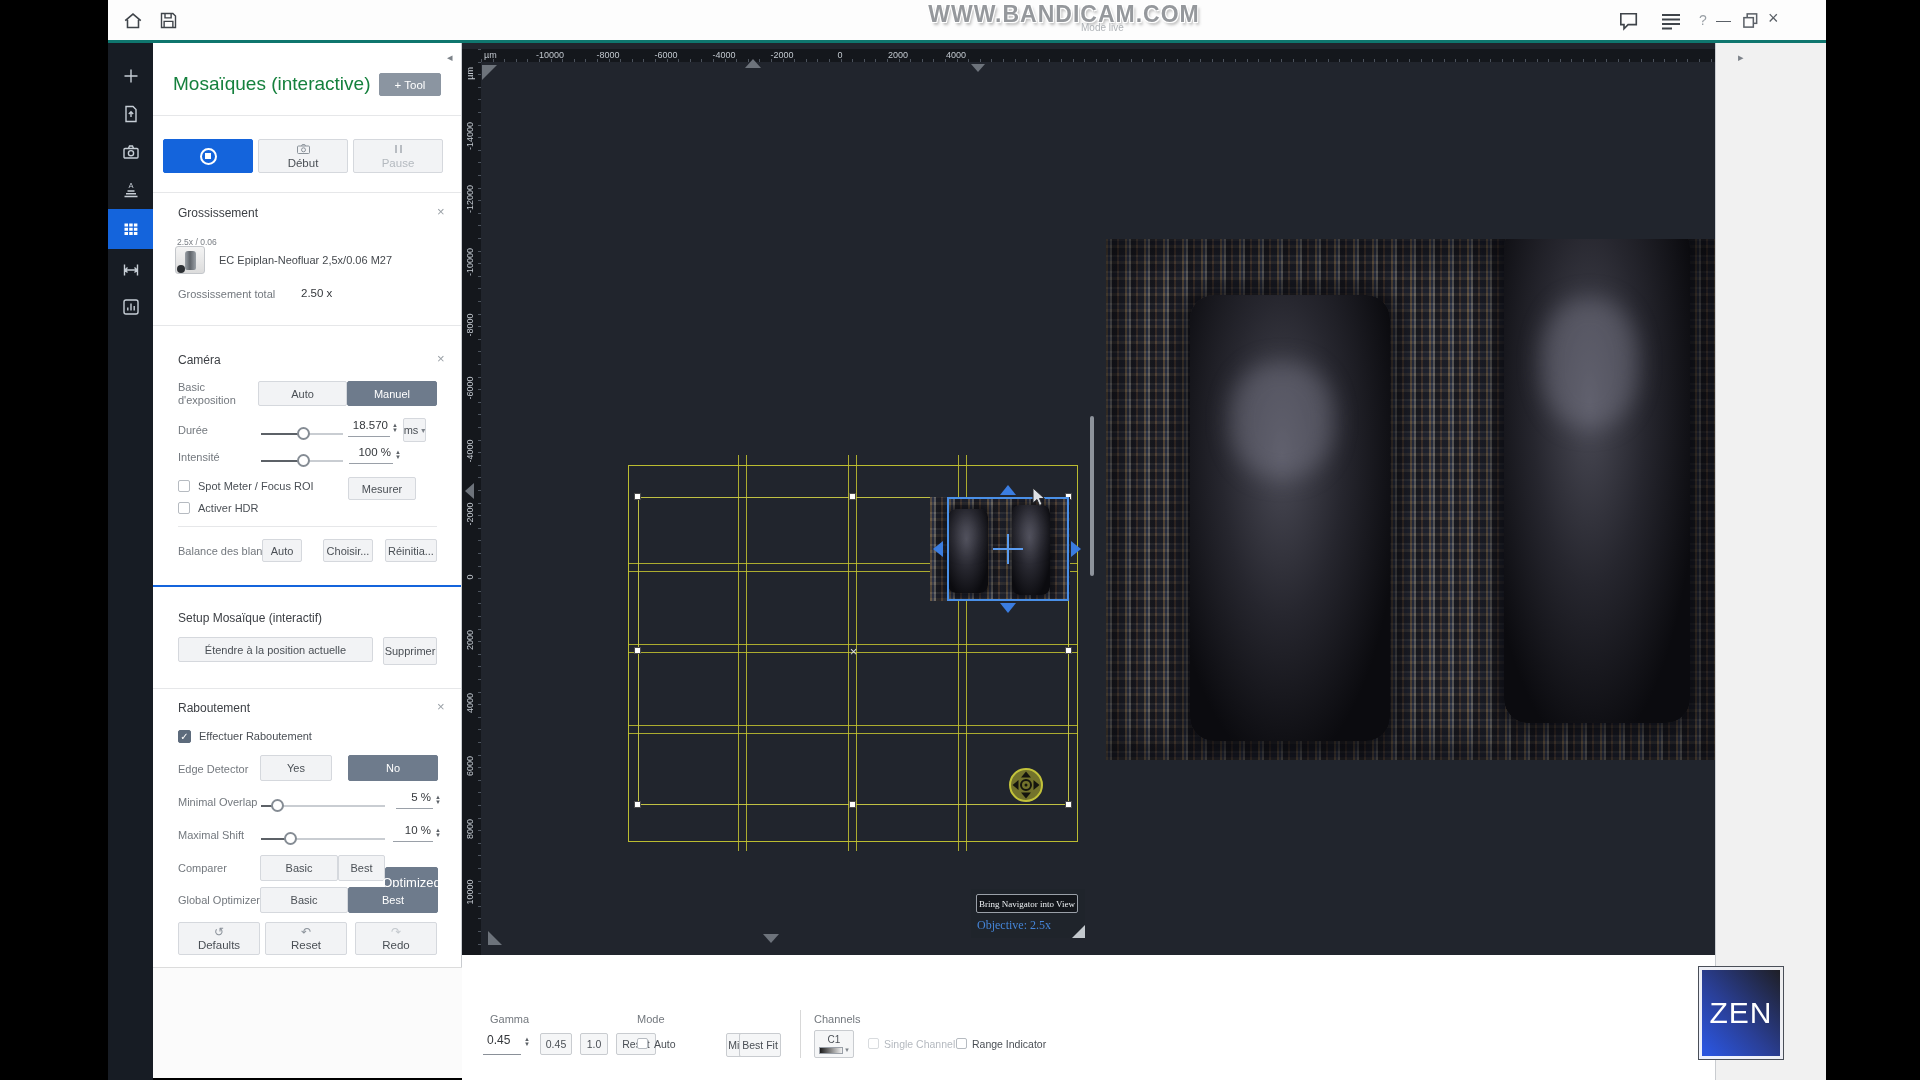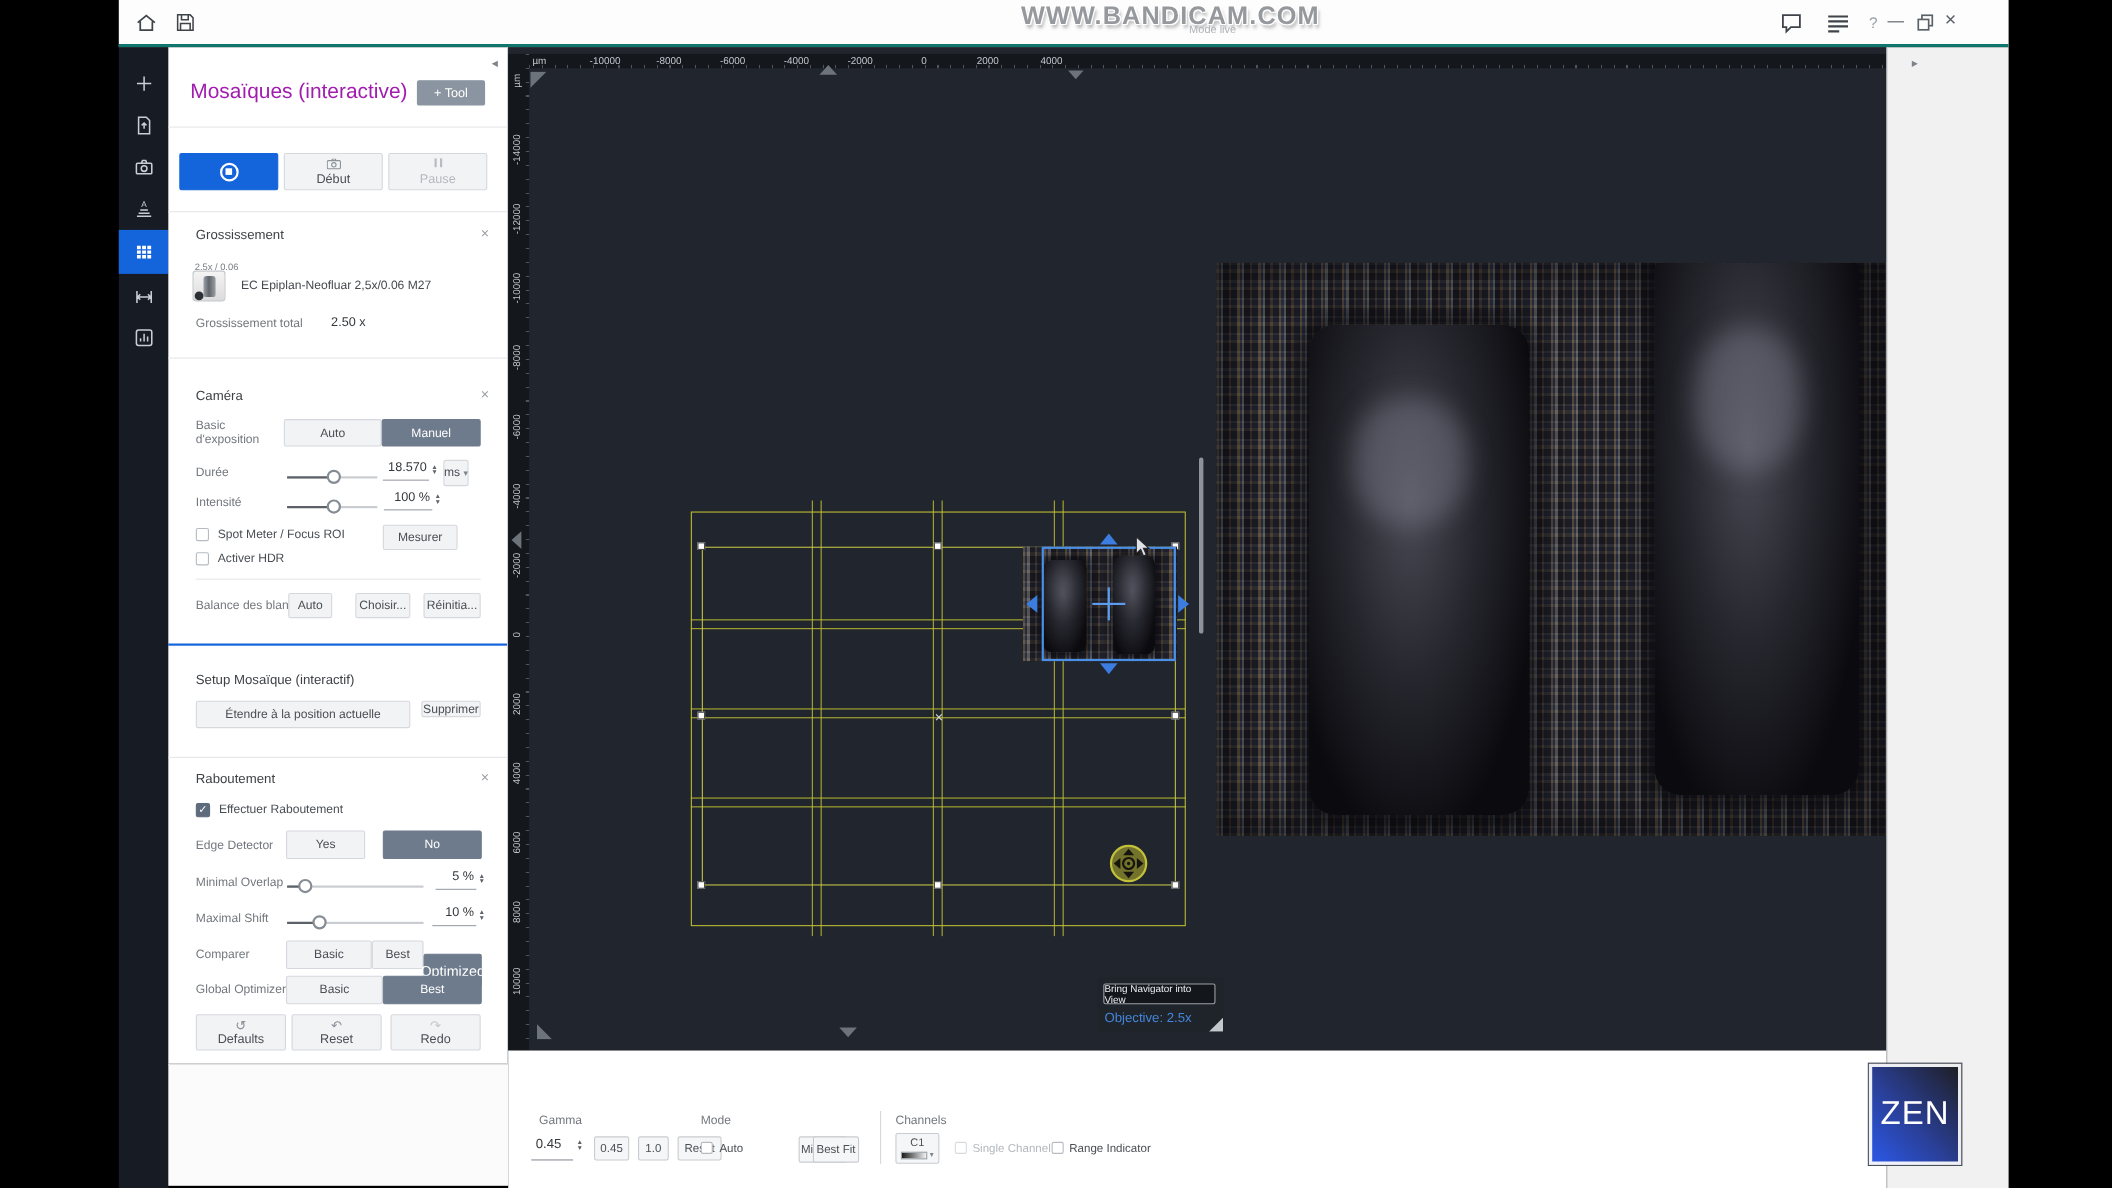--- a/index.html
+++ b/index.html
@@ -179,21 +179,21 @@
     </div>
     <div class="sb-item" style="top:247px;">
       <svg width="20" height="20" viewBox="0 0 20 20">
           <rect x="3" y="3" width="14" height="14" rx="2"></rect>
           <path d="M6.8 13.5v-3M10 13.5V6.5M13.2 13.5V9"></path>
         </svg>
     </div>
   </div>
 
   <div id="panel" class="abs">
-    <div class="abs" style="left:20px;top:30px;font-size:19px;font-weight:300;color:#a21caf;">Mosaïques (interactive)</div>
+    <div class="abs" style="left:20px;top:30px;font-size:19px;font-weight:300;color:#15803d;">Mosaïques (interactive)</div>
     <div class="btn" style="left:226px;top:30px;width:62px;height:23px;background:#8b95a1;border-color:#8b95a1;color:#fff;font-size:11.5px;">+ Tool</div>
     <span class="collapse-arrow" style="left:294px;top:8px;">◂</span>
     <div class="hr" style="top:72px;"></div>
 
     <div class="btn blue" style="left:10px;top:96px;width:90px;height:34px;">
       <span class="record-ring">
           <span></span>
         </span>
     </div>
     <div class="btn bigbtn" style="left:105px;top:96px;width:90px;height:34px;">
@@ -263,21 +263,21 @@
     <div class="chklbl" style="left:45px;top:459px;">Activer HDR</div>
     <div class="hr inset" style="top:483px;"></div>
     <div class="lbl" style="left:25px;top:502px;">Balance des blancs</div>
     <div class="btn" style="left:109px;top:496px;width:40px;height:23px;">Auto</div>
     <div class="btn" style="left:170px;top:496px;width:50px;height:23px;">Choisir...</div>
     <div class="btn" style="left:232px;top:496px;width:52px;height:23px;">Réinitia...</div>
 
     <div class="bluebar" style="top:542px;"></div>
     <div class="hdr" style="left:25px;top:568px;">Setup Mosaïque (interactif)</div>
     <div class="btn" style="left:25px;top:594px;width:195px;height:25px;">Étendre à la position actuelle</div>
-    <div class="btn" style="left:230px;top:594px;width:54px;height:15px;">Supprimer</div>
+    <div class="btn" style="left:230px;top:594px;width:54px;height:28px;">Supprimer</div>
     <div class="hr" style="top:645px;"></div>
 
     <div class="hdr" style="left:25px;top:658px;">Raboutement</div>
     <span class="xbtn" style="left:284px;top:659px;"></span>
     <div class="chk on" style="left:25px;top:687px;width:13px;height:13px;"></div>
     <div class="chklbl" style="left:46px;top:687px;">Effectuer Raboutement</div>
 
     <div class="lbl" style="left:25px;top:720px;">Edge Detector</div>
     <div class="btn" style="left:107px;top:712px;width:72px;height:26px;">Yes</div>
     <div class="btn sel" style="left:195px;top:712px;width:90px;height:26px;">No</div>
@@ -400,21 +400,21 @@
           <circle cx="20" cy="20" r="1.5" fill="#15150e"></circle>
         </svg>
     </div>
 
     <div class="abs" style="left:570px;top:444px;">
       <svg width="16" height="20">
           <polygon points="1,1 1,16 5,12.5 7.5,18.5 10,17.2 7.5,11.5 12.5,11.5" fill="#dfe2e6" stroke="#26282c" stroke-width="1"></polygon>
         </svg>
     </div>
 
-    <div id="nav-overlay" style="left:536px;top:846px;width:114px;height:49px;">
+    <div id="nav-overlay" style="left:509px;top:846px;width:114px;height:49px;font-family:Liberation Serif, serif;">
       <div id="nav-btn">Bring Navigator into View</div>
       <div id="nav-obj">
         <span>Objective:</span>
         <span>2.5x</span>
       </div>
       <div class="abs" style="right:0;bottom:0;width:13px;height:13px;background:#c3c8cd;clip-path:polygon(100% 0,100% 100%,0 100%);"></div>
     </div>
   </div>
 
   <div id="bottombar" class="abs">

